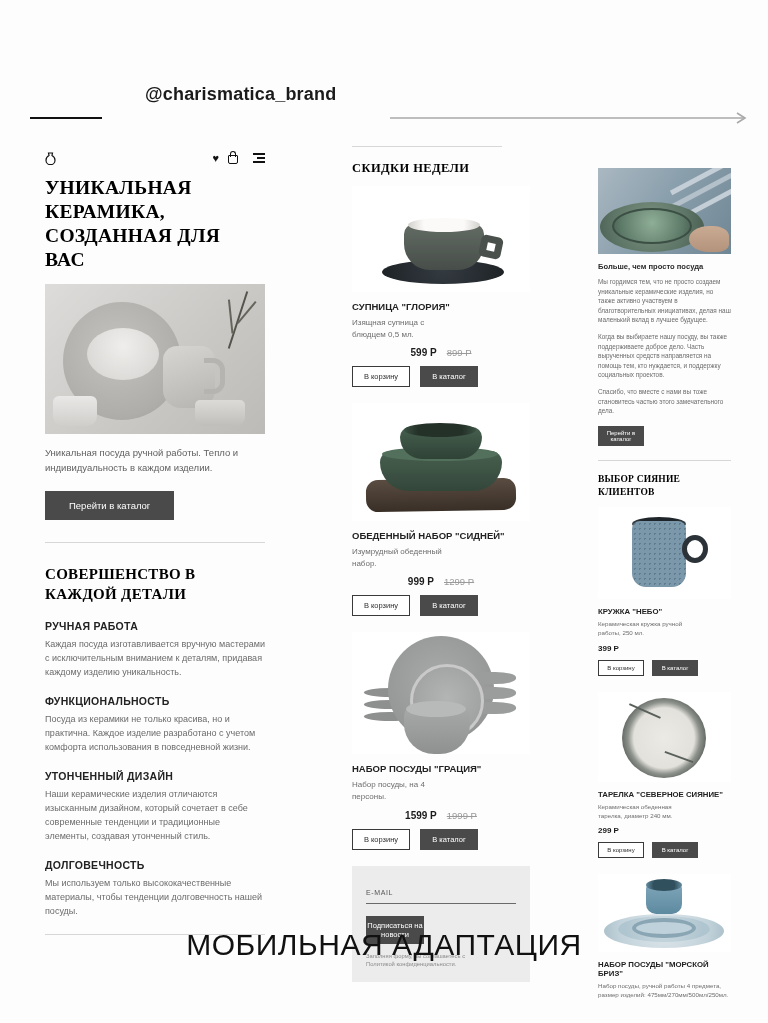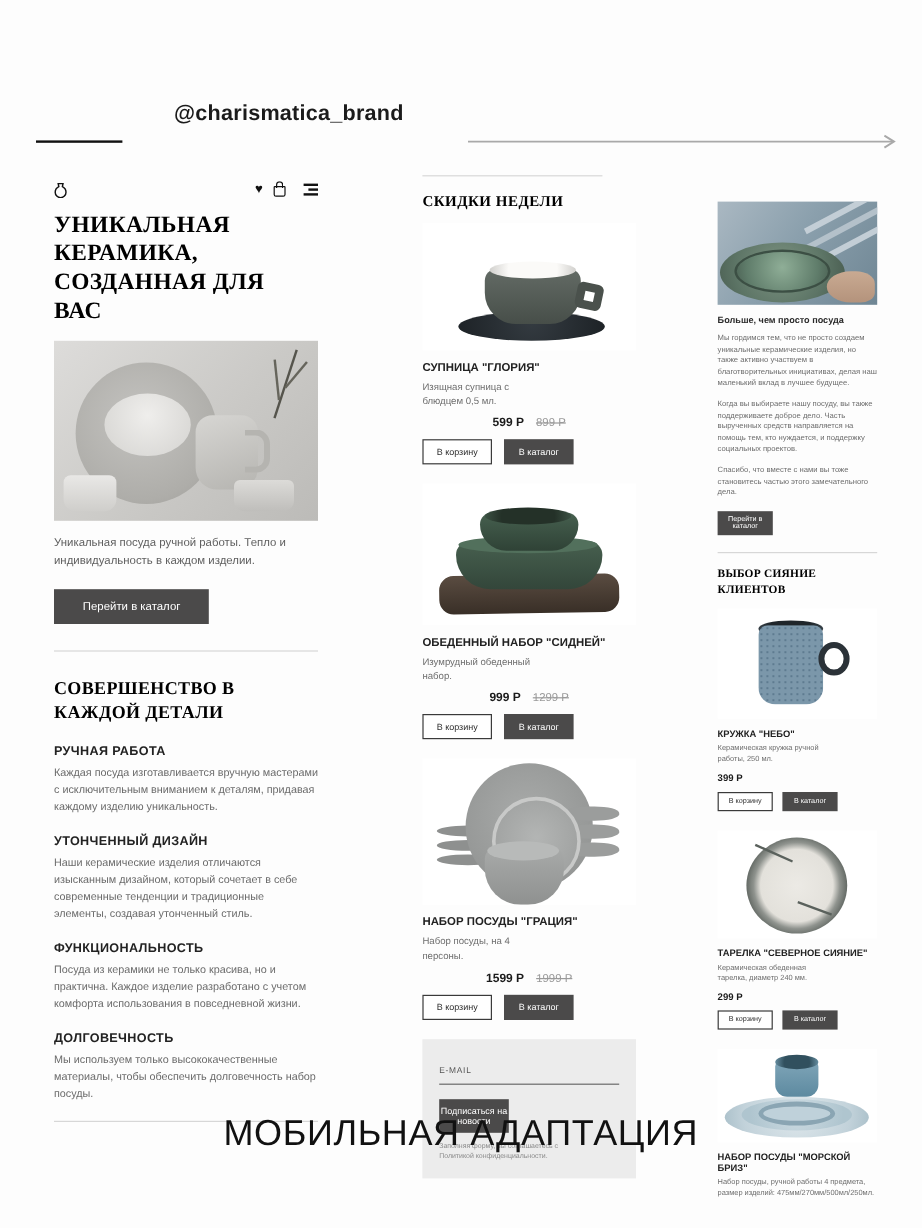--- a/index.html
+++ b/index.html
@@ -207,30 +207,30 @@
 
   <div class="divider s1-divider"></div>
 
   <div class="s1-sec-title serif">СОВЕРШЕНСТВО В КАЖДОЙ ДЕТАЛИ</div>
 
   <div class="feature">
     <div class="feature-title">РУЧНАЯ РАБОТА</div>
     <div class="feature-text">Каждая посуда изготавливается вручную мастерами с исключительным вниманием к деталям, придавая каждому изделию уникальность.</div>
   </div>
   <div class="feature">
+    <div class="feature-title">ФУНКЦИОНАЛЬНОСТЬ</div>
+    <div class="feature-text">Посуда из керамики не только красива, но и практична. Каждое изделие разработано с учетом комфорта использования в повседневной жизни.</div>
+  </div>
+  <div class="feature">
     <div class="feature-title">УТОНЧЕННЫЙ ДИЗАЙН</div>
     <div class="feature-text">Наши керамические изделия отличаются изысканным дизайном, который сочетает в себе современные тенденции и традиционные элементы, создавая утонченный стиль.</div>
   </div>
   <div class="feature">
-    <div class="feature-title">ФУНКЦИОНАЛЬНОСТЬ</div>
-    <div class="feature-text">Посуда из керамики не только красива, но и практична. Каждое изделие разработано с учетом комфорта использования в повседневной жизни.</div>
-  </div>
-  <div class="feature">
     <div class="feature-title">ДОЛГОВЕЧНОСТЬ</div>
-    <div class="feature-text">Мы используем только высококачественные материалы, чтобы обеспечить долговечность набор посуды.</div>
+    <div class="feature-text">Мы используем только высококачественные материалы, чтобы тенденции долговечность нашей посуды.</div>
   </div>
 
   <div class="divider s1-bottom-divider"></div>
 </div>
 
 <div class="phone-col col2 c2">
   <div class="divider s2-top-divider"></div>
   <div class="s2-title serif">СКИДКИ НЕДЕЛИ</div>
 
   <div class="card">

